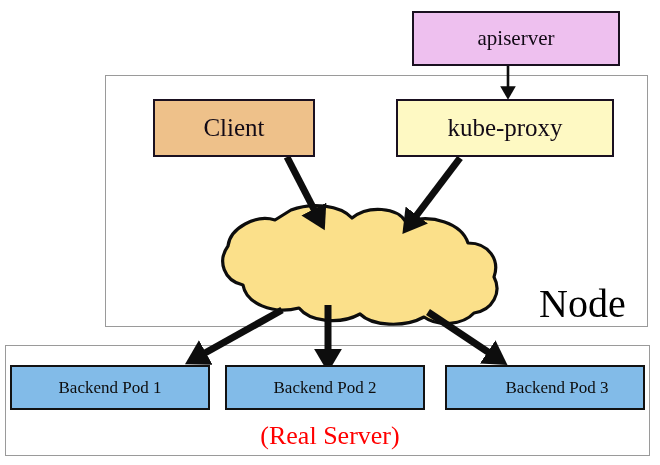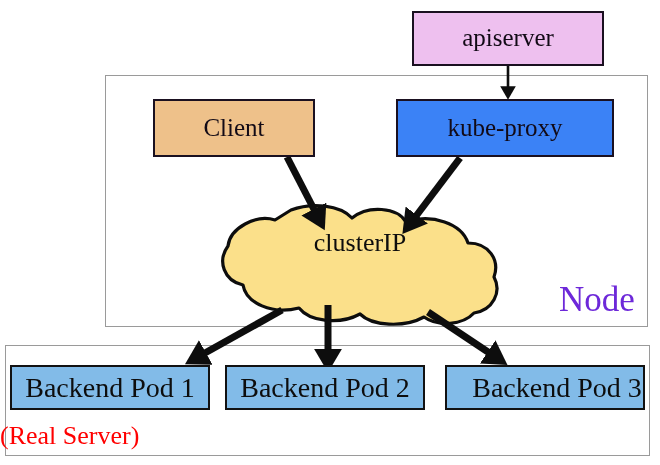--- a/index.html
+++ b/index.html
@@ -41,45 +41,45 @@
     box-sizing: border-box;
     border: 2px solid #1a1020;
     display: flex;
     align-items: center;
     justify-content: center;
     text-align: center;
     line-height: 1.05;
   }
   .apiserver {
     left: 412px; top: 11px;
-    width: 192px; height: 55px;
+    width: 208px; height: 55px;
     background: #eec0ef;
-    font-size: 25px;
+    font-size: 21px;
     color: #120a16;
     text-align: right;
   }
   .client {
     left: 153px; top: 99px;
     width: 162px; height: 58px;
     background: #eec18a;
     font-size: 25px;
     color: #120a16;
   }
   .kube-proxy {
     left: 396px; top: 99px;
     width: 218px; height: 58px;
-    background: #3b82f6;
+    background: #fef9c3;
     font-size: 25px;
     color: #120a16;
   }
   .pod {
     top: 365px;
     width: 200px; height: 45px;
     background: #82bbe8;
-    font-size: 28px;
+    font-size: 17px;
     color: #0d0d0d;
     border: 2px solid #121212;
   }
   .pod1 { left: 10px; }
   .pod2 { left: 225px; }
   .pod3 { left: 445px; padding-left: 24px; }
 
   .cloud-label {
     position: absolute;
     left: 222px; top: 228px;
@@ -94,29 +94,29 @@
     line-height: 1.12;
   }
   .cloud-label .line2 {
     font-size: 26px;
     color: #ff0000;
     display: block;
     line-height: 1.12;
   }
   .node-label {
     position: absolute;
-    left: 559px; top: 280px;
-    font-size: 35px;
-    color: #6d28d9;
+    left: 539px; top: 280px;
+    font-size: 40px;
+    color: #000000;
   }
   .real-server-label {
     position: absolute;
     left: 0; top: 421px;
     width: 660px;
-    text-align: left;
+    text-align: center;
     font-size: 26px;
     color: #ff0000;
   }
 </style>
 </head>
 <body>
 
 <div class="node-box"></div>
 <div class="pods-box"></div>
 
@@ -165,21 +165,20 @@
 
 <div class="shape client">
   <span>Client</span>
 </div>
 
 <div class="shape kube-proxy">
   <span>kube-proxy</span>
 </div>
 
 <div class="cloud-label">
-  <span class="line1">clusterIP</span>
 </div>
 
 <div class="node-label">Node</div>
 
 <div class="shape pod pod1">
   <span>Backend Pod 1</span>
 </div>
 <div class="shape pod pod2">
   <span>Backend Pod 2</span>
 </div>

